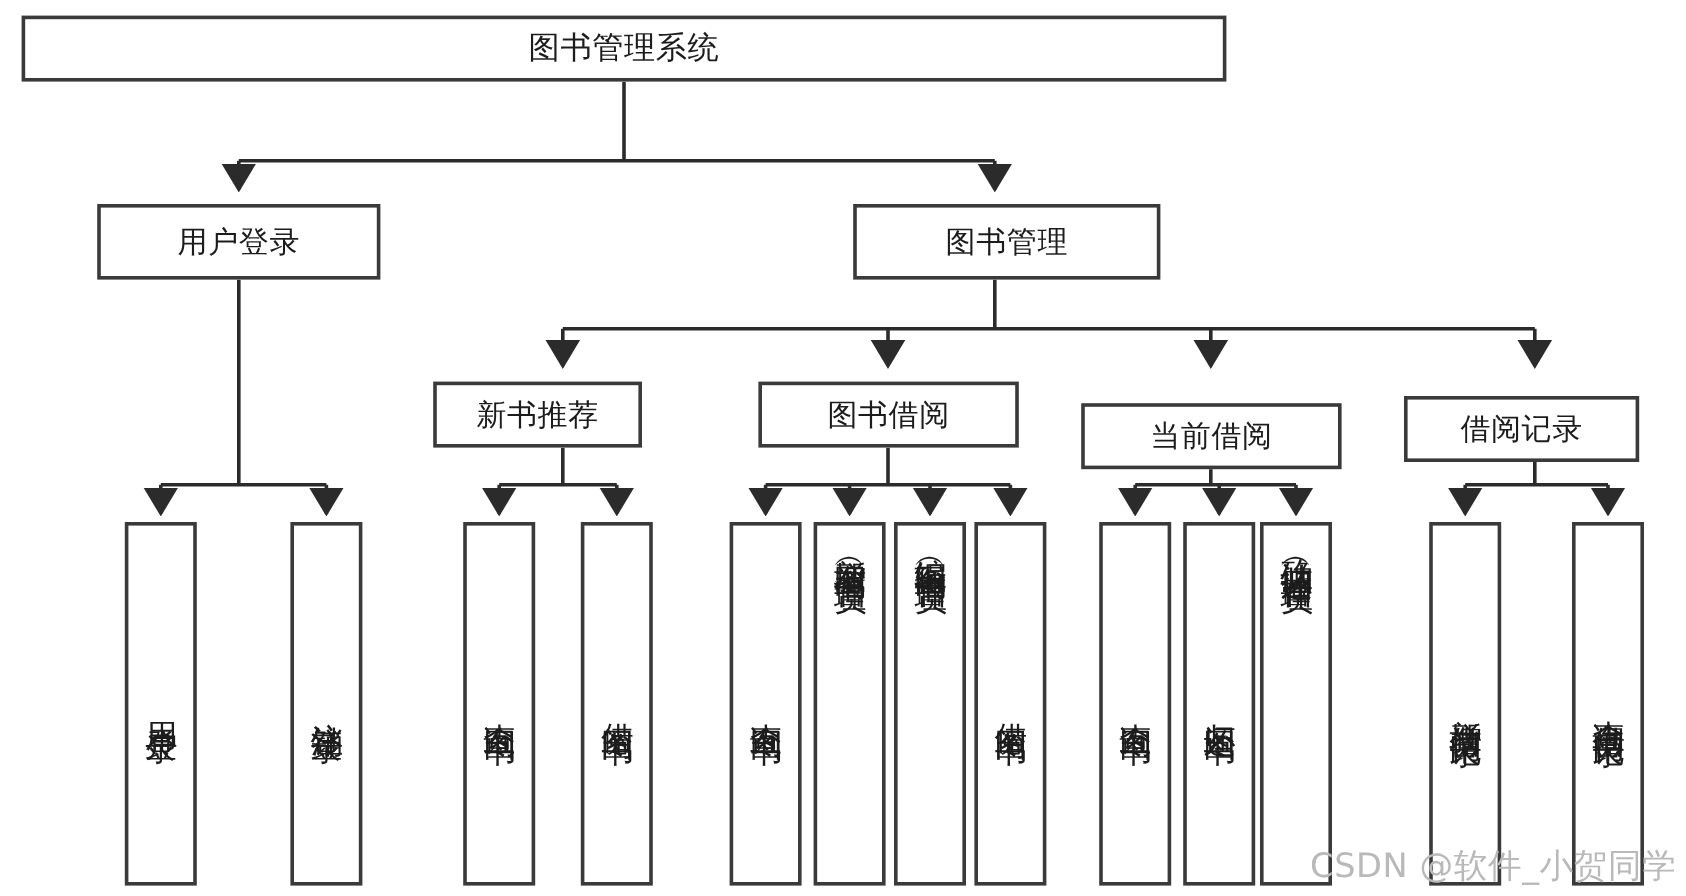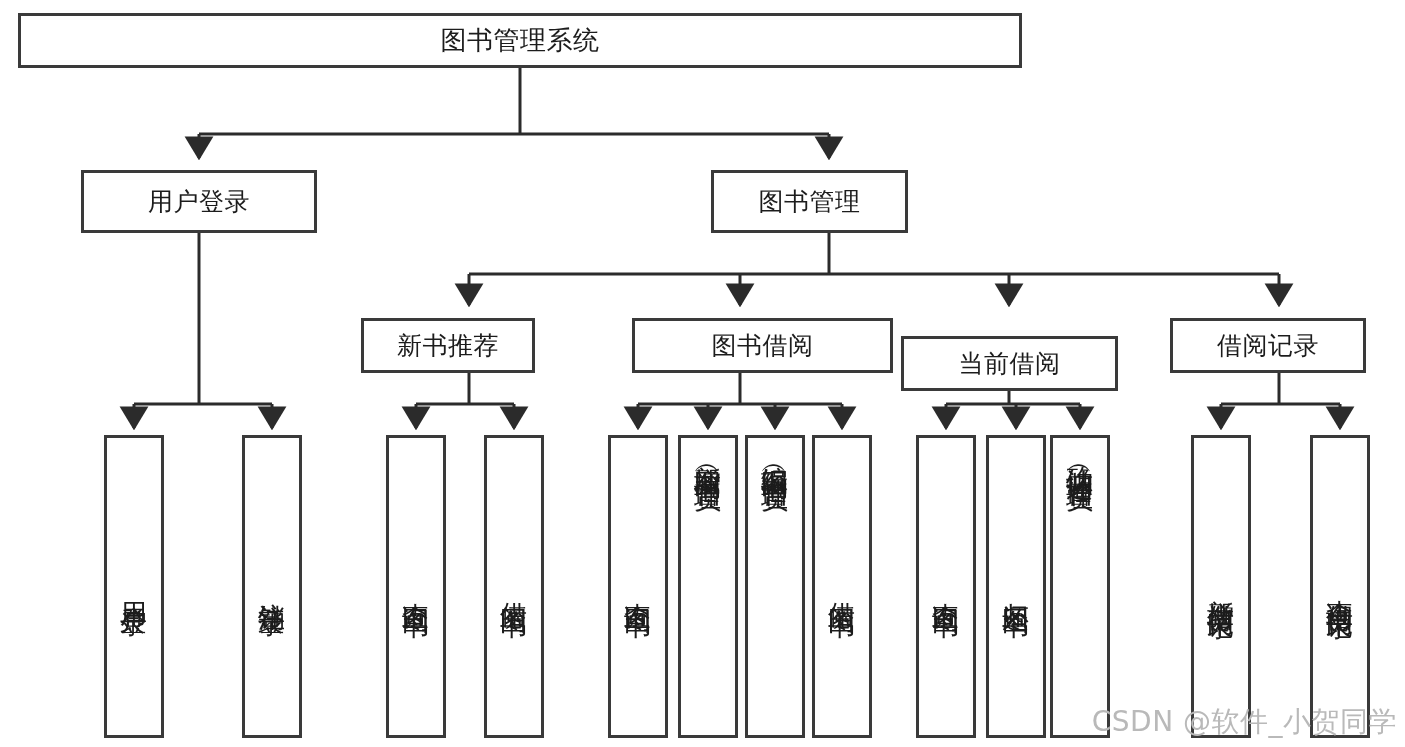--- a/index.html
+++ b/index.html
@@ -134,34 +134,34 @@
     </g>
   </svg>
 
   <div class="node horiz root" style="left:18px; top:13px; width:1004px; height:55px;">
     <span class="label">图书管理系统</span>
   </div>
 
   <div class="node horiz" style="left:81px; top:170px; width:236px; height:63px;">
     <span class="label">用户登录</span>
   </div>
-  <div class="node horiz" style="left:711px; top:170px; width:197px; height:63px;">
+  <div class="node horiz" style="left:711px; top:170px; width:256px; height:63px;">
     <span class="label">图书管理</span>
   </div>
 
   <div class="node horiz" style="left:361px; top:318px; width:174px; height:55px;">
     <span class="label">新书推荐</span>
   </div>
-  <div class="node horiz" style="left:632px; top:318px; width:261px; height:55px;align-items:center;">
+  <div class="node horiz" style="left:632px; top:318px; width:217px; height:55px;align-items:center;">
     <span class="label">图书借阅</span>
   </div>
   <div class="node horiz" style="left:901px; top:336px; width:217px; height:55px;justify-content:center;">
     <span class="label">当前借阅</span>
   </div>
-  <div class="node horiz" style="left:1170px; top:318px; width:196px; height:55px;">
+  <div class="node horiz" style="left:1170px; top:330px; width:196px; height:55px;">
     <span class="label">借阅记录</span>
   </div>
 
   <div class="node vert centered" style="left:104px; top:435px; width:60px; height:303px;">
     <span class="label">用户登录</span>
   </div>
   <div class="node vert centered" style="left:242px; top:435px; width:60px; height:303px;">
     <span class="label">注销登录</span>
   </div>
 

